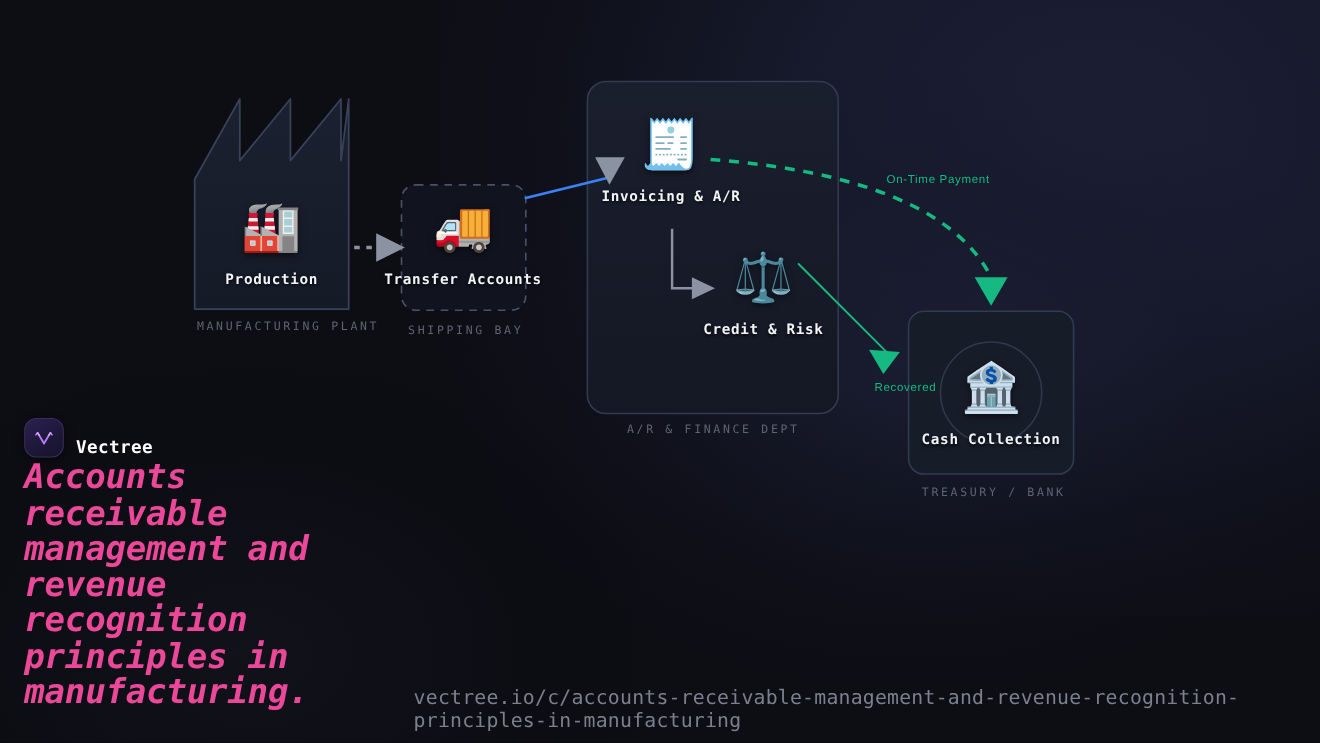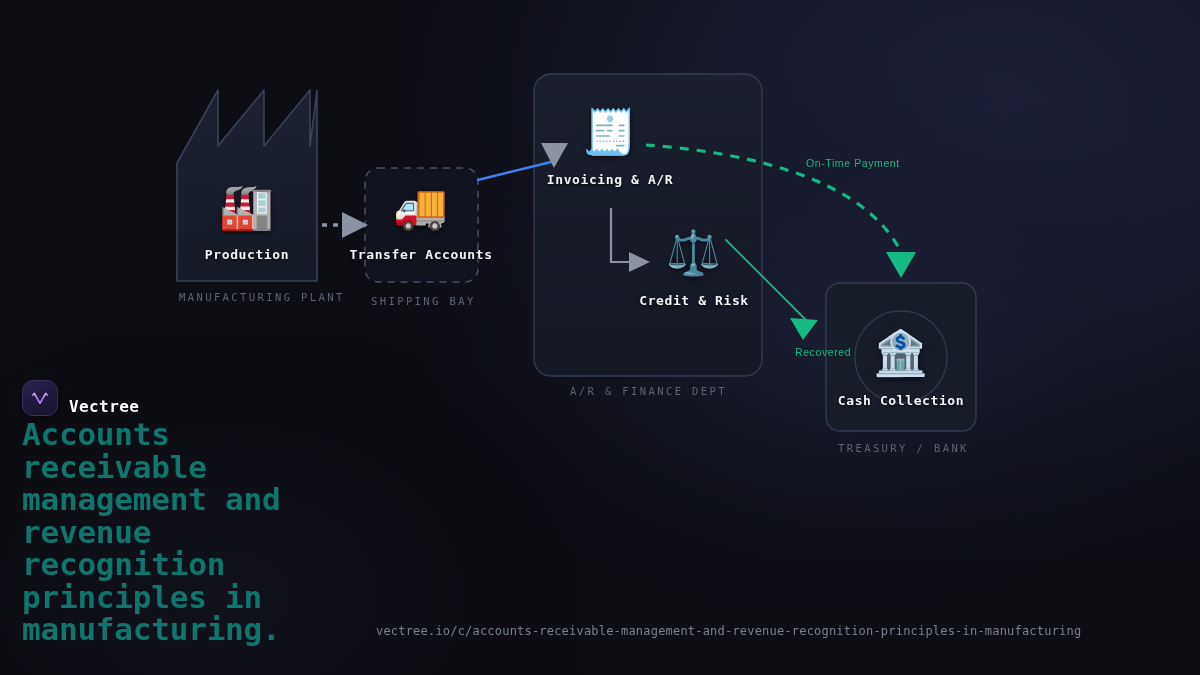--- a/index.html
+++ b/index.html
@@ -123,33 +123,34 @@
     font-size: 16px;
     font-weight: 700;
     letter-spacing: 0.4px;
     font-family: "DejaVu Sans Mono", "Liberation Mono", monospace;
   }
   #headline {
     position: absolute;
     left: 22px;
     top: 418px;
     width: 330px;
-    color: #0f766e;
+    color: #ec4899;
     font-size: 31px;
     line-height: 1.05;
     font-weight: 700;
     letter-spacing: -0.2px;
     font-family: "DejaVu Sans Mono", "Liberation Mono", monospace;
+    font-style: italic;
   }
   #url {
     position: absolute;
     left: 376px;
     top: 624px;
     color: #7a808d;
-    font-size: 12px;
+    font-size: 18px;
     letter-spacing: 0.2px;
     font-family: "DejaVu Sans Mono", "Liberation Mono", monospace;
   }
 </style>
 </head>
 <body>
 
 <div id="stage">
 
   <div class="bg-glow-a"></div>

